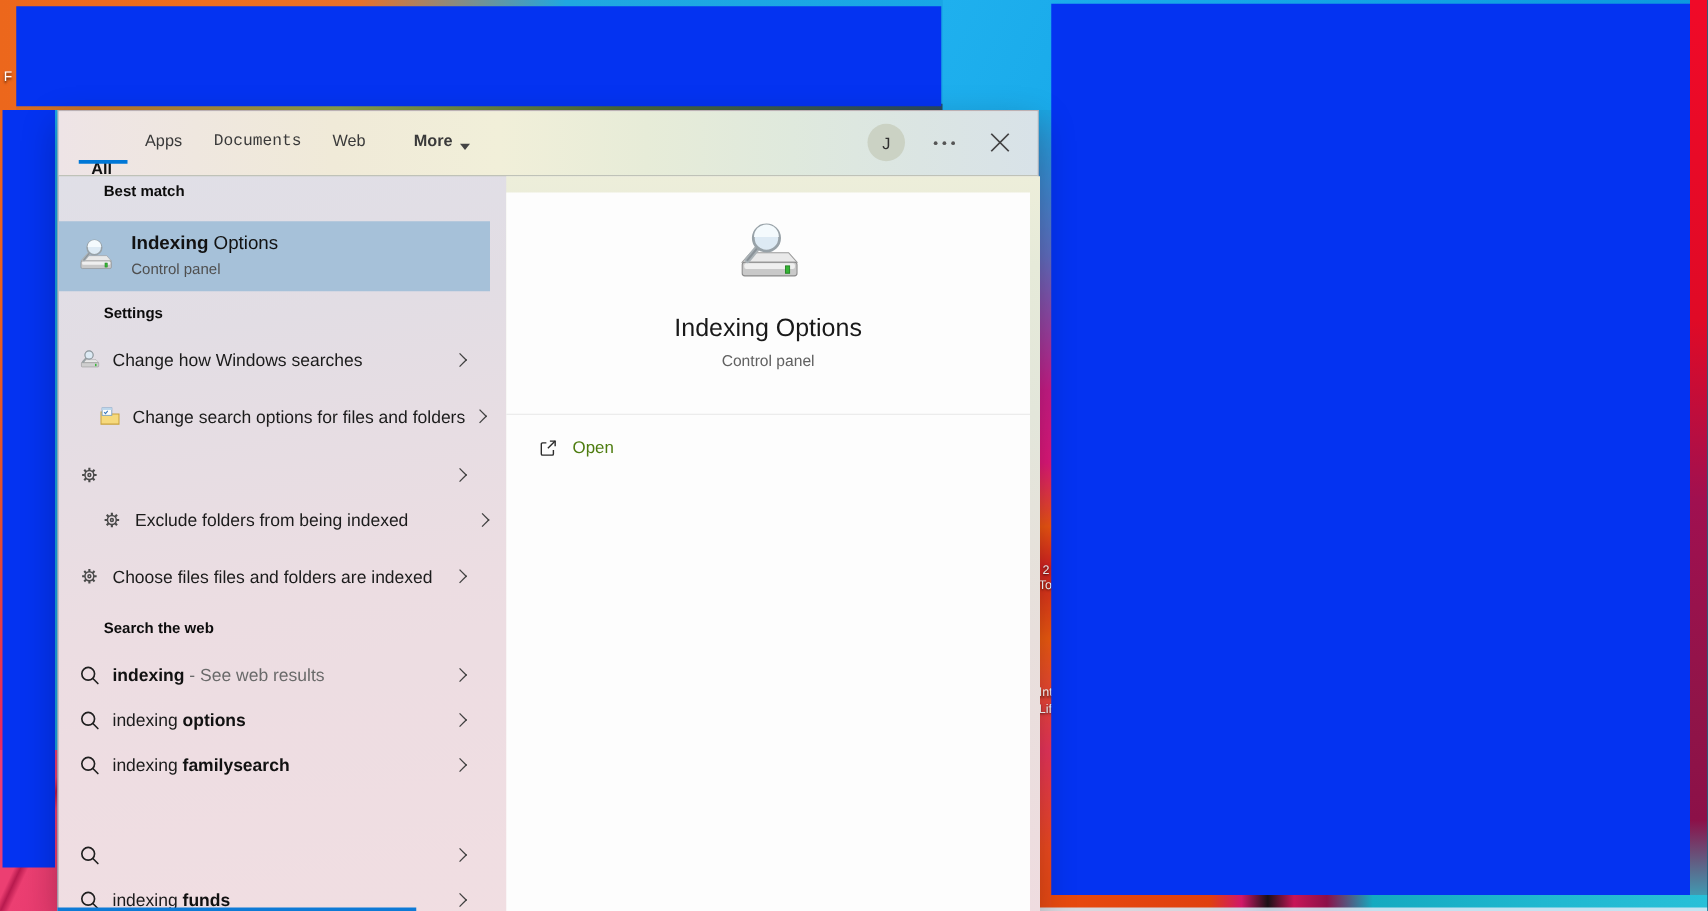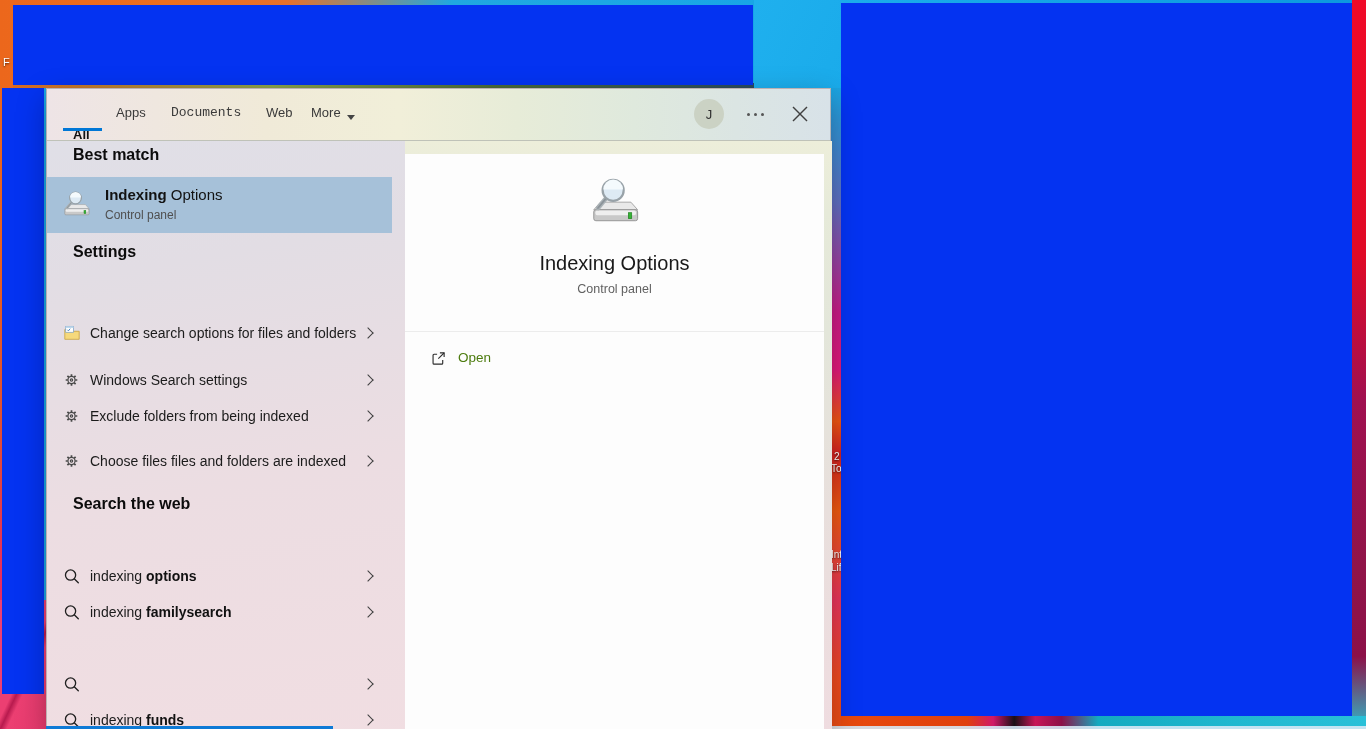--- a/index.html
+++ b/index.html
@@ -44,49 +44,49 @@
     border:1px solid rgba(110,110,110,.4);box-shadow:0 10px 28px rgba(0,0,0,.28);}
   .fly-header{position:absolute;left:0;top:0;width:100%;height:52px;
     background:linear-gradient(90deg,#eee4e6 0%,#f0ead8 28%,#f1efd9 45%,#e7ecd8 60%,#dfe9dd 75%,#dbe5e3 88%,#d8e2e8 100%);
     border-bottom:1px solid #bfc2b8;}
   .tab{position:absolute;top:16px;font-size:13px;color:#3a3a3a;cursor:default;}
   .tab.active{font-weight:700;color:#111;}
   .tab-all{left:26px;margin-top:22px;}
   .tab-apps{left:69px;}
   .tab-docs{left:124px;font-family:Liberation Mono, monospace;}
   .tab-web{left:219px;}
-  .tab-more{left:264px;display:flex;align-items:flex-end;gap:6px;}
+  .tab-more{left:284px;display:flex;align-items:flex-end;gap:6px;font-weight:bold;}
   .more-caret{width:0;height:0;border-left:4.5px solid transparent;border-right:4.5px solid transparent;border-top:5.5px solid #444;margin-top:2px;}
   .tab-underline{position:absolute;left:16px;top:39px;width:39px;height:3px;background:#0077d6;}
   .avatar{position:absolute;left:647px;top:10px;width:30px;height:30px;border-radius:50%;background:#cbd2c4;
     display:flex;align-items:center;justify-content:center;font-size:13px;color:#2f2f2f;}
   .dots{position:absolute;left:700px;top:24px;display:flex;gap:4px;}
   .dots i{width:3px;height:3px;border-radius:50%;background:#555;}
   .closex{position:absolute;left:744px;top:16px;width:18px;height:18px;}
   .closex svg{display:block;}
 
   
-  .sec-label{position:absolute;left:14px;font-size:16px;font-weight:700;color:#0c0c0c;padding-left:12px;}
+  .sec-label{position:absolute;left:24px;font-size:12px;font-weight:700;color:#0c0c0c;padding-left:12px;}
   .lbl-best{top:57px;}
   .lbl-settings{top:154px;}
   .lbl-web{top:406px;}
   .row{position:absolute;left:0;width:345px;}
   .row .icon{position:absolute;left:16px;top:50%;transform:translateY(-50%);display:flex;}
   .row .txt{margin-left:43px;font-size:14px;color:#1b1b1b;line-height:18px;padding-top:0;display:flex;align-items:center;height:100%;width:272px;}
   .chev{position:absolute;right:20px;top:50%;width:8px;height:8px;border-top:1.5px solid #3f3f3f;border-right:1.5px solid #3f3f3f;transform:translateY(-50%) rotate(45deg);}
   .row-best{top:88px;height:56px;background:#a6c1d9;}
   .row-best .bicon{position:absolute;left:14px;top:13px;}
   .row-best .btxt{margin-left:58px;padding-top:9px;}
   .bm-title{font-size:15px;color:#121212;}
   .bm-title b{font-weight:700;}
   .bm-sub{font-size:12px;color:#4f4f4f;margin-top:5px;}
   .row-s1{top:181px;height:36px;}
-  .row-s2{top:217px;height:54px;}
+  .row-s2{top:217px;height:54px;margin-left:16px;}
   .row-s3{top:273px;height:36px;}
-  .row-s4{top:309px;height:36px;}
+  .row-s4{top:309px;height:36px;margin-left:18px;}
   .row-s5{top:345px;height:54px;}
   .row-w1{top:433px;height:36px;}
   .row-w2{top:469px;height:36px;}
   .row-w3{top:505px;height:36px;}
   .row-w4{top:541px;height:36px;}
   .row-w5{top:577px;height:36px;}
   .row-w6{top:613px;height:36px;}
   .wb b{font-weight:700;color:#111;}
   .wb .gray{color:#6a6a6a;}
 
@@ -173,20 +173,33 @@
         </svg>
       </span>
       <div class="btxt">
         <div class="bm-title"><b>Indexing</b><span> Options</span></div>
         <div class="bm-sub">Control panel</div>
       </div>
     </div>
 
     <div class="sec-label lbl-settings">Settings</div>
 
+    <div class="row row-s1">
+      <span class="icon">
+        <svg width="17" height="17" viewBox="0 0 64 64">
+          <polygon points="16,31 52,31 60,40 8,40" fill="#e9e9e9" stroke="#9b9b9b" stroke-width="1.5"></polygon>
+          <rect x="8" y="40" width="52" height="13" rx="2.5" fill="#cfcfcf" stroke="#8a8a8a" stroke-width="1.5"></rect>
+          <rect x="49" y="43.5" width="4.5" height="7" fill="#35b435"></rect>
+          <line x1="22.5" y1="26.5" x2="13" y2="38" stroke="#9aa2a6" stroke-width="6" stroke-linecap="round"></line>
+          <circle cx="31" cy="17" r="12.5" fill="#ddeaf4" stroke="#8a949a" stroke-width="3.5"></circle>
+        </svg>
+      </span>
+      <div class="txt">Change how Windows searches</div>
+      <span class="chev"></span>
+    </div>
 
     <div class="row row-s2">
       <span class="icon">
         <svg width="18" height="18" viewBox="0 0 20 20">
           <path d="M2 6.2h5.2l1.6 1.9H18V17H2z" fill="#f6d97c" stroke="#c9a23e" stroke-width="0.9"></path>
           <rect x="3" y="2.6" width="8.6" height="6.6" fill="#fdfdfd" stroke="#7aa0c4" stroke-width="0.8"></rect>
           <rect x="3" y="2.6" width="8.6" height="1.8" fill="#bcd7ec"></rect>
           <path d="M4.8 6.4l1.2 1.2 2-2.4" fill="none" stroke="#3a7abf" stroke-width="1"></path>
         </svg>
       </span>
@@ -206,21 +219,20 @@
               <line x1="12" y1="17.2" x2="12" y2="20.2"></line>
               <line x1="6.8" y1="12" x2="3.8" y2="12"></line>
               <line x1="17.2" y1="12" x2="20.2" y2="12"></line>
               <line x1="8.3" y1="8.3" x2="6.2" y2="6.2"></line>
               <line x1="15.7" y1="15.7" x2="17.8" y2="17.8"></line>
               <line x1="8.3" y1="15.7" x2="6.2" y2="17.8"></line>
               <line x1="15.7" y1="8.3" x2="17.8" y2="6.2"></line>
             </g>
           </svg>
       </span>
-      <div class="txt">Windows Search settings</div>
       <span class="chev"></span>
     </div>
 
     <div class="row row-s4">
       <span class="icon">
         <svg width="17" height="17" viewBox="0 0 24 24">
             <g fill="none" stroke="#4a4a4a" stroke-width="1.7">
               <circle cx="12" cy="12" r="5"></circle>
               <circle cx="12" cy="12" r="1.6"></circle>
             </g>
@@ -258,20 +270,32 @@
               <line x1="15.7" y1="8.3" x2="17.8" y2="6.2"></line>
             </g>
           </svg>
       </span>
       <div class="txt">Choose files files and folders are indexed</div>
       <span class="chev"></span>
     </div>
 
     <div class="sec-label lbl-web">Search the web</div>
 
+    <div class="row row-w1">
+      <span class="icon">
+        <svg width="17" height="17" viewBox="0 0 18 18" fill="none" stroke="#1f1f1f" stroke-width="1.4">
+            <circle cx="8" cy="8" r="5.4"></circle>
+            <line x1="12.2" y1="12.2" x2="16.2" y2="16.2" stroke-linecap="round"></line>
+          </svg>
+      </span>
+      <div class="txt wb">
+          <span><span></span><b>indexing</b><span class="gray"> - See web results</span></span>
+        </div>
+      <span class="chev"></span>
+    </div>
 
     <div class="row row-w2">
       <span class="icon">
         <svg width="17" height="17" viewBox="0 0 18 18" fill="none" stroke="#1f1f1f" stroke-width="1.4">
             <circle cx="8" cy="8" r="5.4"></circle>
             <line x1="12.2" y1="12.2" x2="16.2" y2="16.2" stroke-linecap="round"></line>
           </svg>
       </span>
       <div class="txt wb">
           <span><span>indexing </span><b>options</b><span class="gray"></span></span>

